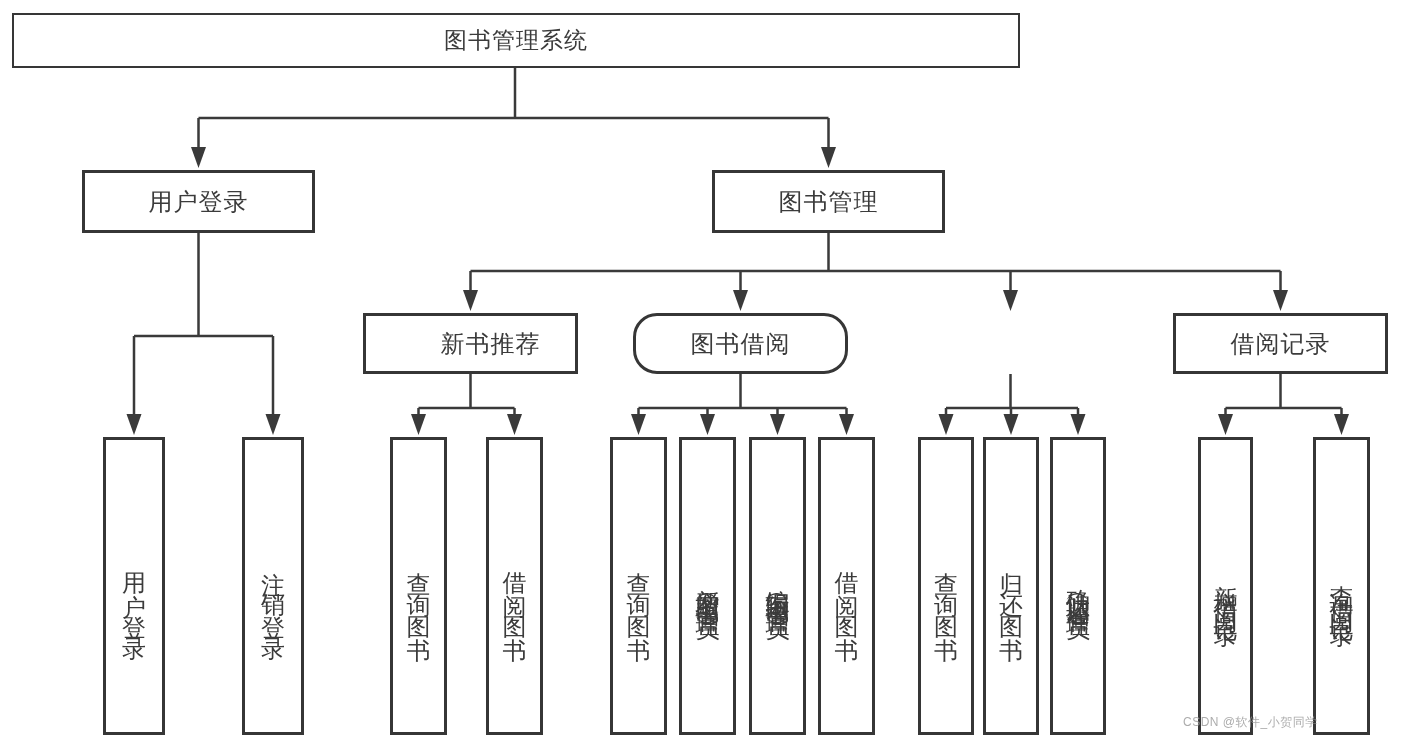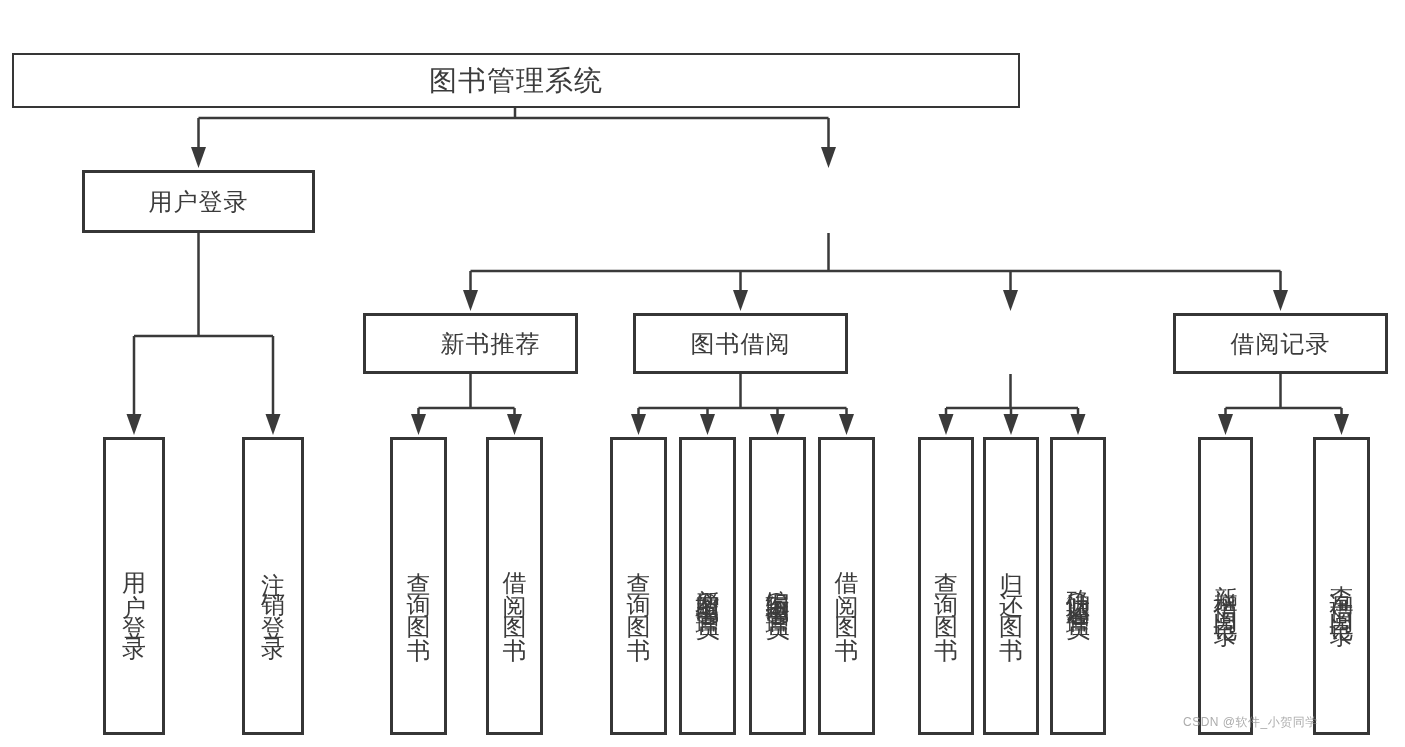--- a/index.html
+++ b/index.html
@@ -31,22 +31,21 @@
     align-items: center;
     justify-content: center;
     text-align: center;
     font-size: 24px;
     letter-spacing: 1px;
     line-height: 1;
     z-index: 2;
   }
   .node.root {
     border-width: 2px;
-    font-size: 28px;
-    margin-top: 40px;
+    font-size: 23px;
   }
   .leaf {
     writing-mode: vertical-rl;
     text-orientation: mixed;
     font-size: 24px;
   }
   .sp4 { letter-spacing: 22px; text-indent: 22px; }
   .sp6 { letter-spacing: 8px;  text-indent: 8px; }
   .sp9 { letter-spacing: 4px;  text-indent: 4px; }
   .watermark {
@@ -101,23 +100,24 @@
       <polygon points="1003.5,414 1018.5,414 1011,435"></polygon>
       <polygon points="1070.5,414 1085.5,414 1078,435"></polygon>
       <polygon points="1218,414 1233,414 1225.5,435"></polygon>
       <polygon points="1334,414 1349,414 1341.5,435"></polygon>
     </g>
   </svg>
 
   <div class="node root" style="left:12px; top:13px; width:1008px; height:55px;">图书管理系统</div>
 
   <div class="node" style="left:82px; top:170px; width:233px; height:63px;">用户登录</div>
+  <div class="node" style="left:712px; top:170px; width:233px; height:63px;">图书管理</div>
 
   <div class="node" style="left:363px; top:313px; width:215px; height:61px;padding-left:40px;">新书推荐</div>
-  <div class="node" style="left:633px; top:313px; width:215px; height:61px;">图书借阅</div>
+  <div class="node" style="left:633px; top:313px; width:215px; height:61px;border-radius:24px;">图书借阅</div>
   <div class="node" style="left:1173px; top:313px; width:215px; height:61px;">借阅记录</div>
 
   <div class="node leaf sp4" style="left:103px; top:437px; width:62px; height:298px;">用户登录</div>
   <div class="node leaf sp4" style="left:242px; top:437px; width:62px; height:298px;">注销登录</div>
 
   <div class="node leaf sp4" style="left:390px; top:437px; width:57px; height:298px;">查询图书</div>
   <div class="node leaf sp4" style="left:486px; top:437px; width:57px; height:298px;">借阅图书</div>
 
   <div class="node leaf sp4" style="left:610px; top:437px; width:57px; height:298px;">查询图书</div>
   <div class="node leaf sp9" style="left:679px; top:437px; width:57px; height:298px;">新增图书（管理员）</div>

